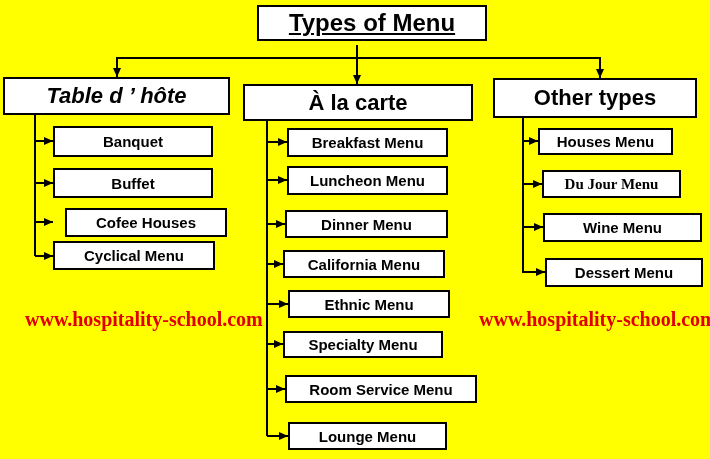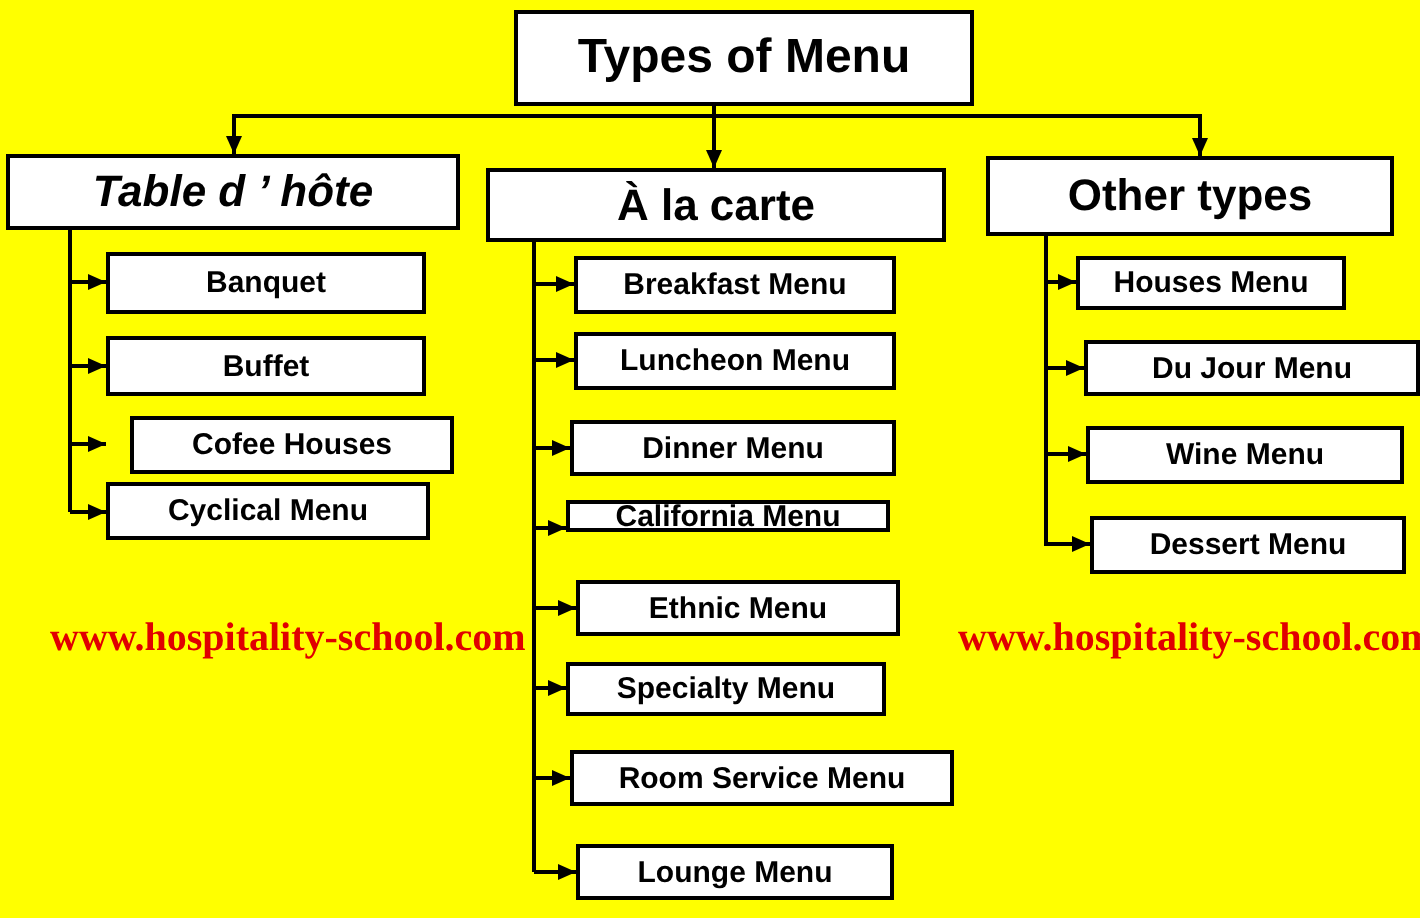--- a/index.html
+++ b/index.html
@@ -90,41 +90,41 @@
       <line x1="267" y1="436" x2="288" y2="436" marker-end="url(#arrow)"></line>
 
       <line x1="523" y1="116" x2="523" y2="273"></line>
       <line x1="523" y1="141" x2="538" y2="141" marker-end="url(#arrow)"></line>
       <line x1="523" y1="184" x2="542" y2="184" marker-end="url(#arrow)"></line>
       <line x1="523" y1="227" x2="543" y2="227" marker-end="url(#arrow)"></line>
       <line x1="523" y1="272" x2="545" y2="272" marker-end="url(#arrow)"></line>
     </g>
   </svg>
 
-  <div class="box title-box" style="left:257px;top:5px;width:230px;height:48px;">Types of Menu</div>
+  <div class="box title-box" style="left:257px;top:5px;width:230px;height:36px;text-decoration:underline;">Types of Menu</div>
 
   <div class="box header-box" style="left:3px;top:77px;width:227px;height:38px;font-style:italic;">Table d ’ hôte</div>
   <div class="box header-box" style="left:243px;top:84px;width:230px;height:37px;">À la carte</div>
   <div class="box header-box" style="left:493px;top:78px;width:204px;height:40px;">Other types</div>
 
   <div class="box item-box" style="left:53px;top:126px;width:160px;height:31px;">Banquet</div>
   <div class="box item-box" style="left:53px;top:168px;width:160px;height:30px;">Buffet</div>
   <div class="box item-box" style="left:65px;top:208px;width:162px;height:29px;">Cofee Houses</div>
   <div class="box item-box" style="left:53px;top:241px;width:162px;height:29px;">Cyclical Menu</div>
 
   <div class="box item-box" style="left:287px;top:128px;width:161px;height:29px;">Breakfast Menu</div>
   <div class="box item-box" style="left:287px;top:166px;width:161px;height:29px;">Luncheon Menu</div>
   <div class="box item-box" style="left:285px;top:210px;width:163px;height:28px;">Dinner Menu</div>
-  <div class="box item-box" style="left:283px;top:250px;width:162px;height:16px;">California Menu</div>
+  <div class="box item-box" style="left:283px;top:250px;width:162px;height:28px;">California Menu</div>
   <div class="box item-box" style="left:288px;top:290px;width:162px;height:28px;">Ethnic Menu</div>
   <div class="box item-box" style="left:283px;top:331px;width:160px;height:27px;">Specialty Menu</div>
   <div class="box item-box" style="left:285px;top:375px;width:192px;height:28px;">Room Service Menu</div>
   <div class="box item-box" style="left:288px;top:422px;width:159px;height:28px;">Lounge Menu</div>
 
   <div class="box item-box" style="left:538px;top:128px;width:135px;height:27px;">Houses Menu</div>
-  <div class="box item-box" style="left:542px;top:170px;width:168px;height:28px;">Du Jour Menu</div>
+  <div class="box item-box" style="left:542px;top:170px;width:139px;height:28px;font-family:Liberation Serif, serif;">Du Jour Menu</div>
   <div class="box item-box" style="left:545px;top:258px;width:158px;height:29px;">Dessert Menu</div>
   <div class="box item-box" style="left:543px;top:213px;width:159px;height:29px;">Wine Menu</div>
 
   <div class="watermark" style="left:25px;top:308px;">www.hospitality-school.com</div>
   <div class="watermark" style="left:479px;top:308px;">www.hospitality-school.com</div>
 
 </div>
 
 </body></html>

